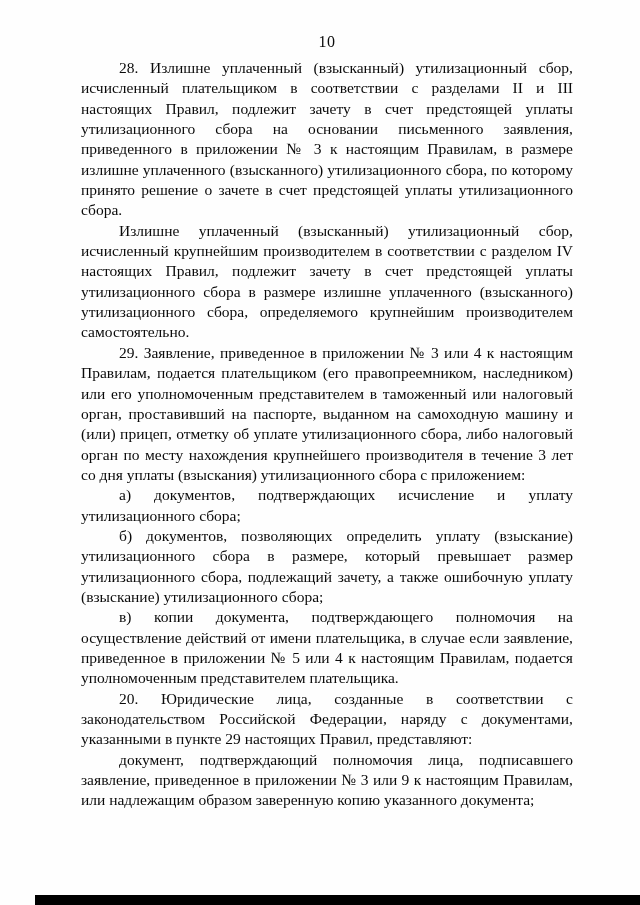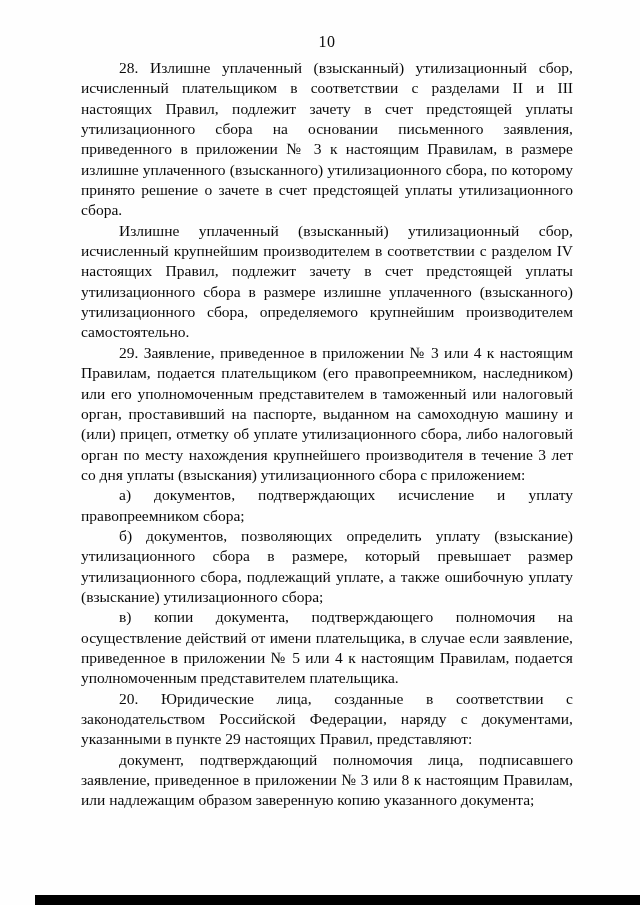--- a/index.html
+++ b/index.html
@@ -61,24 +61,24 @@
 <body>
 
 <div class="page">
 
   <div class="page-number">10</div>
 
   <div class="text-block">
     <p>28. Излишне уплаченный (взысканный) утилизационный сбор, исчисленный плательщиком в соответствии с разделами II и III настоящих Правил, подлежит зачету в счет предстоящей уплаты утилизационного сбора на основании письменного заявления, приведенного в приложении № 3 к настоящим Правилам, в размере излишне уплаченного (взысканного) утилизационного сбора, по которому принято решение о зачете в счет предстоящей уплаты утилизационного сбора.</p>
     <p>Излишне уплаченный (взысканный) утилизационный сбор, исчисленный крупнейшим производителем в соответствии с разделом IV настоящих Правил, подлежит зачету в счет предстоящей уплаты утилизационного сбора в размере излишне уплаченного (взысканного) утилизационного сбора, определяемого крупнейшим производителем самостоятельно.</p>
     <p>29. Заявление, приведенное в приложении № 3 или 4 к настоящим Правилам, подается плательщиком (его правопреемником, наследником) или его уполномоченным представителем в таможенный или налоговый орган, проставивший на паспорте, выданном на самоходную машину и (или) прицеп, отметку об уплате утилизационного сбора, либо налоговый орган по месту нахождения крупнейшего производителя в течение 3 лет со дня уплаты (взыскания) утилизационного сбора с приложением:</p>
-    <p>а) документов, подтверждающих исчисление и уплату правопреемником сбора;</p>
-    <p>б) документов, позволяющих определить уплату (взыскание) утилизационного сбора в размере, который превышает размер утилизационного сбора, подлежащий уплате, а также ошибочную уплату (взыскание) утилизационного сбора;</p>
+    <p>а) документов, подтверждающих исчисление и уплату утилизационного сбора;</p>
+    <p>б) документов, позволяющих определить уплату (взыскание) утилизационного сбора в размере, который превышает размер утилизационного сбора, подлежащий зачету, а также ошибочную уплату (взыскание) утилизационного сбора;</p>
     <p>в) копии документа, подтверждающего полномочия на осуществление действий от имени плательщика, в случае если заявление, приведенное в приложении № 5 или 4 к настоящим Правилам, подается уполномоченным представителем плательщика.</p>
     <p>20. Юридические лица, созданные в соответствии с законодательством Российской Федерации, наряду с документами, указанными в пункте 29 настоящих Правил, представляют:</p>
-    <p>документ, подтверждающий полномочия лица, подписавшего заявление, приведенное в приложении № 3 или 8 к настоящим Правилам, или надлежащим образом заверенную копию указанного документа;</p>
+    <p>документ, подтверждающий полномочия лица, подписавшего заявление, приведенное в приложении № 3 или 9 к настоящим Правилам, или надлежащим образом заверенную копию указанного документа;</p>
   </div>
 
   <div class="doc-footer">25121968.doc</div>
 
   <div class="scan-edge-bar"></div>
 
 </div>
 
 </body></html>

